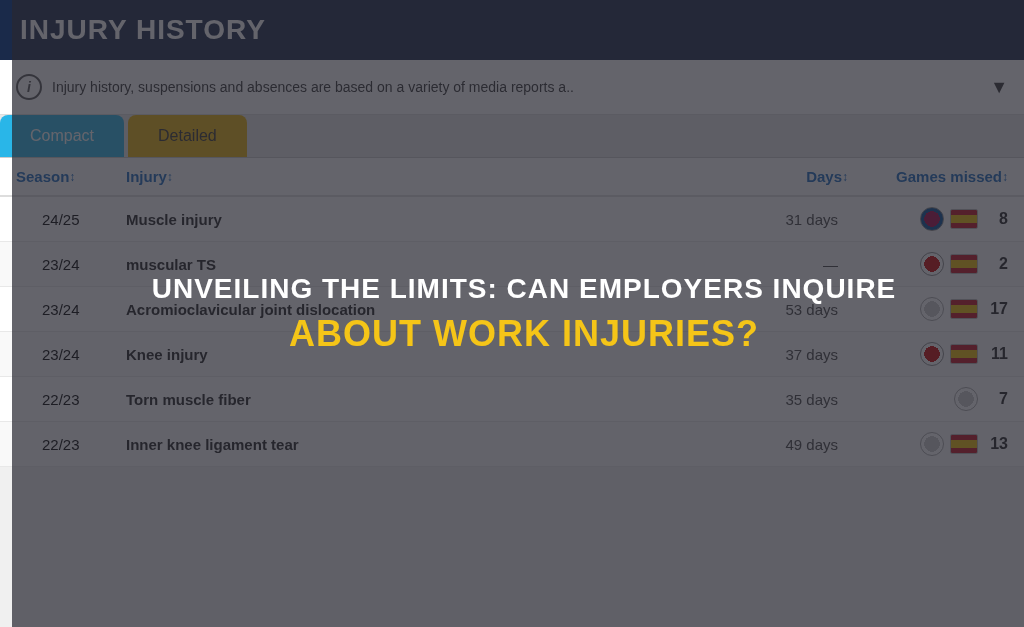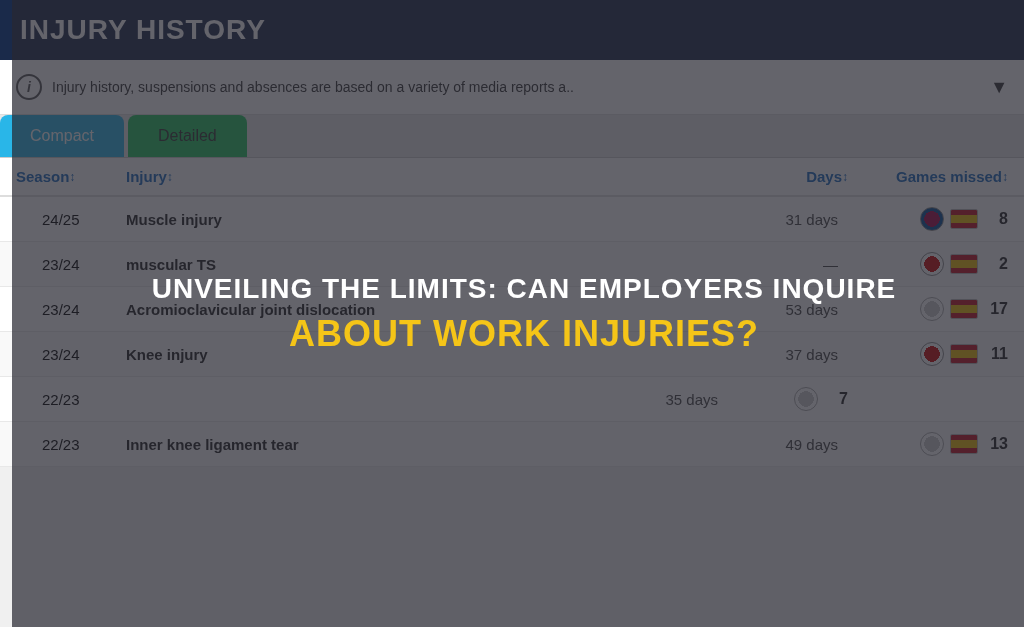--- a/index.html
+++ b/index.html
@@ -80,21 +80,21 @@
       border-radius: 8px 8px 0 0;
       position: relative;
     }
     .tab-compact {
       background: #29b6e8;
       color: #ffffff;
       border-bottom: none;
       z-index: 2;
     }
     .tab-detailed {
-      background: #22c55e;
+      background: #eab308;
       color: #333;
       margin-left: 4px;
     }
 
     
     .table-container {
       background: #ffffff;
       overflow: hidden;
     }
     .table-header {
@@ -334,20 +334,21 @@
         <div class="flag-spain">
         <div class="stripe-top"></div>
         <div class="stripe-mid"></div>
         <div class="stripe-bot"></div>
       </div>
         <span class="games-count">11</span>
       </div>
     </div>
       <div class="table-row">
       <div class="cell-season">22/23</div>
+      <div class="cell-injury">Torn muscle fiber</div>
       <div class="cell-days">35 days</div>
       <div class="cell-games">
         <div class="icon-badge club-rb-grey"></div>
 
         <span class="games-count">7</span>
       </div>
     </div>
       <div class="table-row">
       <div class="cell-season">22/23</div>
       <div class="cell-injury">Inner knee ligament tear</div>

